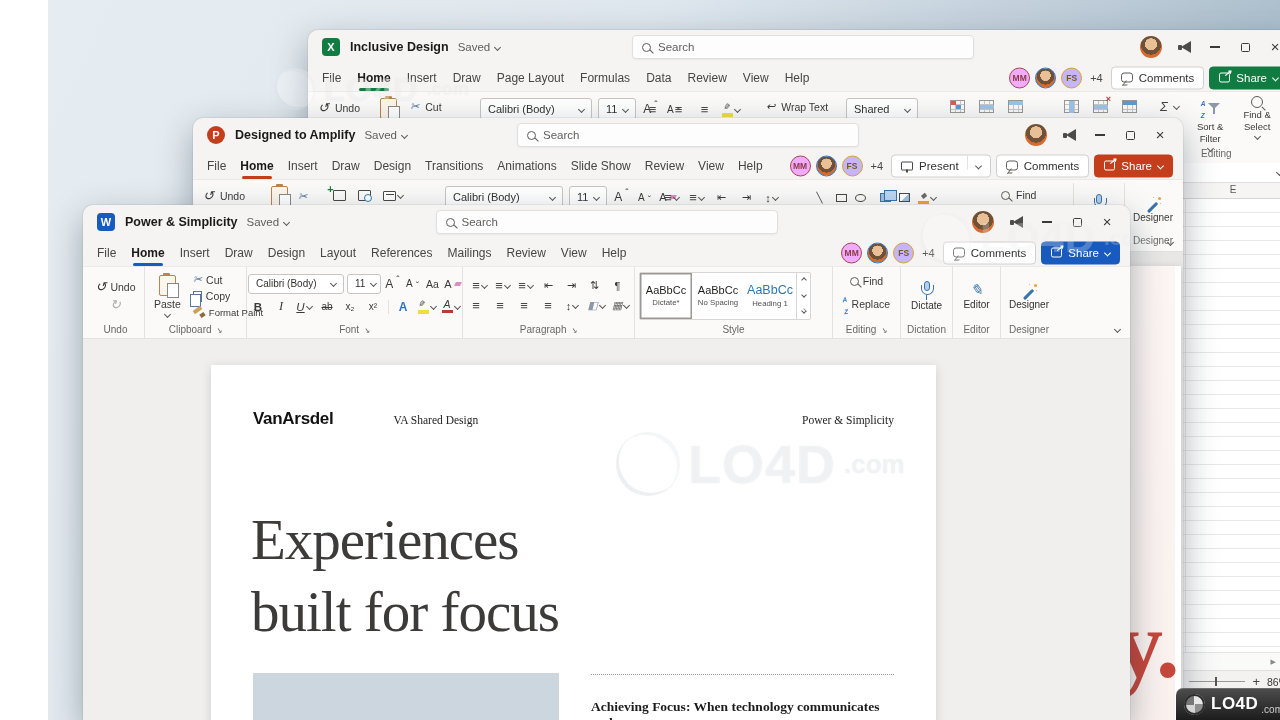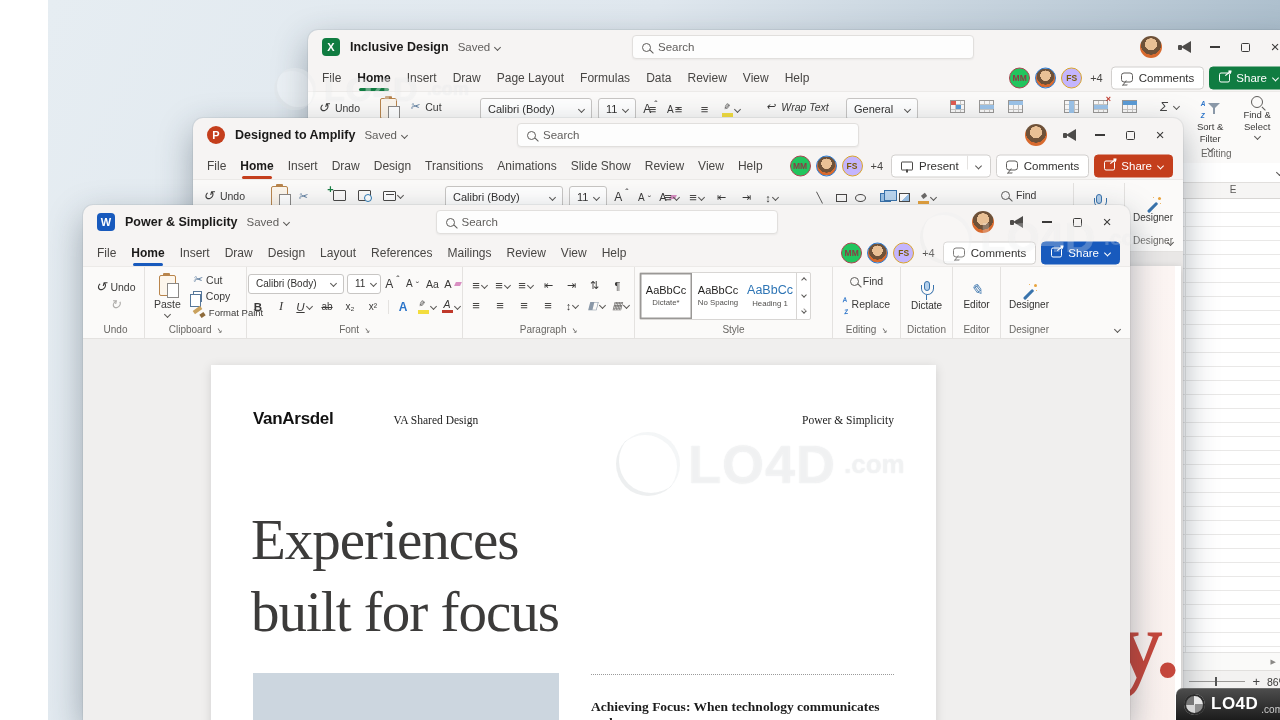--- a/index.html
+++ b/index.html
@@ -38,21 +38,21 @@
   .i-mega::before { content:""; position:absolute; left:0; top:3.5px; width:4px; height:5px; background:#4d4b49; border-radius:1px; }
   .i-mega::after { content:""; position:absolute; left:3px; top:0; border-top:6px solid transparent; border-bottom:6px solid transparent; border-right:10px solid #4d4b49; }
 
   .commandbar { position:relative; height:27px; display:flex; align-items:center; padding:0 14px; }
   .menus { display:flex; gap:16px; font-size:12px; color:#484644; }
   .mi { position:relative; white-space:nowrap; cursor:default; }
   .mi.active { font-weight:700; color:#1b1a19; }
   .mi.active::after { content:""; position:absolute; left:6%; right:6%; bottom:-6px; height:2.6px; border-radius:2px; background:var(--accent); }
   .cb-right { position:absolute; right:10px; top:50%; transform:translateY(-50%); display:flex; align-items:center; gap:5px; }
   .pbadge { width:21px; height:21px; border-radius:50%; display:grid; place-items:center; font-size:8.5px; font-weight:700; flex:none; }
-  .b-mm { background:#22c55e; border:1.5px solid #a94450; color:#8c3b45; }
+  .b-mm { background:#f0abfc; border:1.5px solid #a94450; color:#8c3b45; }
   .b-fs { background:#c4b5fd; border:1.5px solid #d8a42c; color:#7a5b07; }
   .b-av { border:1.5px solid #2b7cd3; }
   .overflow-count { font-size:11px; color:#484644; margin:0 3px; }
   .chip { height:23px; border:1px solid #d2d0ce; background:#fff; border-radius:4px; padding:0 9px;
     display:flex; align-items:center; gap:6px; font-size:11.5px; color:#323130; white-space:nowrap; }
   .chip-share { background:var(--accent); border-color:var(--accent); color:#fff; }
   .i-bubble { position:relative; width:12px; height:10px; border:1.2px solid #5f5d5b; border-radius:3px; flex:none; }
   .i-bubble::after { content:""; position:absolute; left:2px; bottom:-3.5px; width:4px; height:4px;
     border-left:1.2px solid #5f5d5b; border-bottom:1.2px solid #5f5d5b; transform:skewX(-38deg); background:transparent; }
   .i-sharebox { position:relative; width:11px; height:10px; border:1.2px solid #fff; border-radius:2px; flex:none; }
@@ -332,27 +332,27 @@
       </div>
       <div class="abs" style="left:336px; top:9px; gap:9px;">
         <span class="sb i-ul"></span>
         <span class="sb i-ul"></span>
         <span class="sb i-ul"></span>
         <span class="sb">
               <i class="i-hl"></i>
               <i class="chev"></i>
             </span>
       </div>
-      <div class="abs" style="left:458px; top:8px;font-style:italic;">
+      <div class="abs" style="left:458px; top:8px;">
             <i class="i-wrap"></i>
             <span style="font-size:10.5px">Wrap Text</span>
           </div>
       <div class="abs" style="left:538px; top:6px;">
             <span class="fontbox" style="width:72px;">
-              <span style="flex:1">General</span>
+              <span style="flex:1">Shared</span>
               <i class="chev"></i>
             </span>
           </div>
       <div class="abs" style="left:642px; top:8px; gap:14px;">
         <span class="xg v1"></span>
         <span class="xg v2"></span>
         <span class="xg v3"></span>
       </div>
       <div class="abs" style="left:756px; top:8px; gap:14px;">
         <span class="xg v4"></span>

